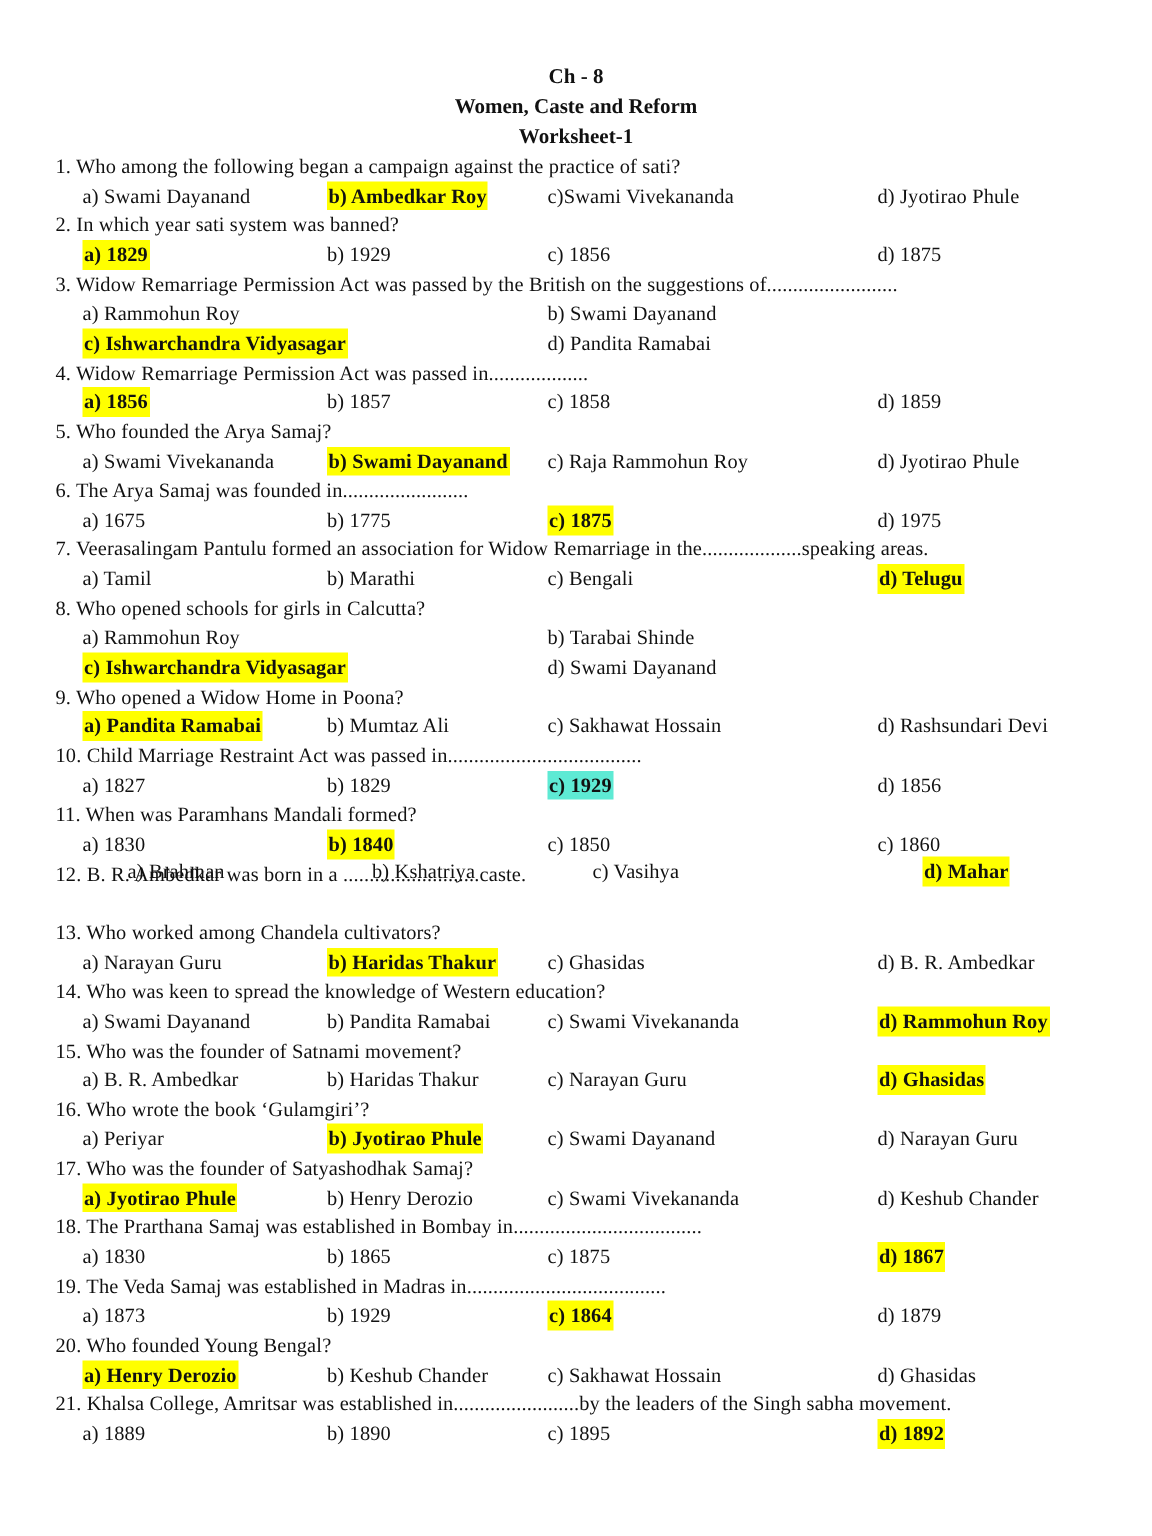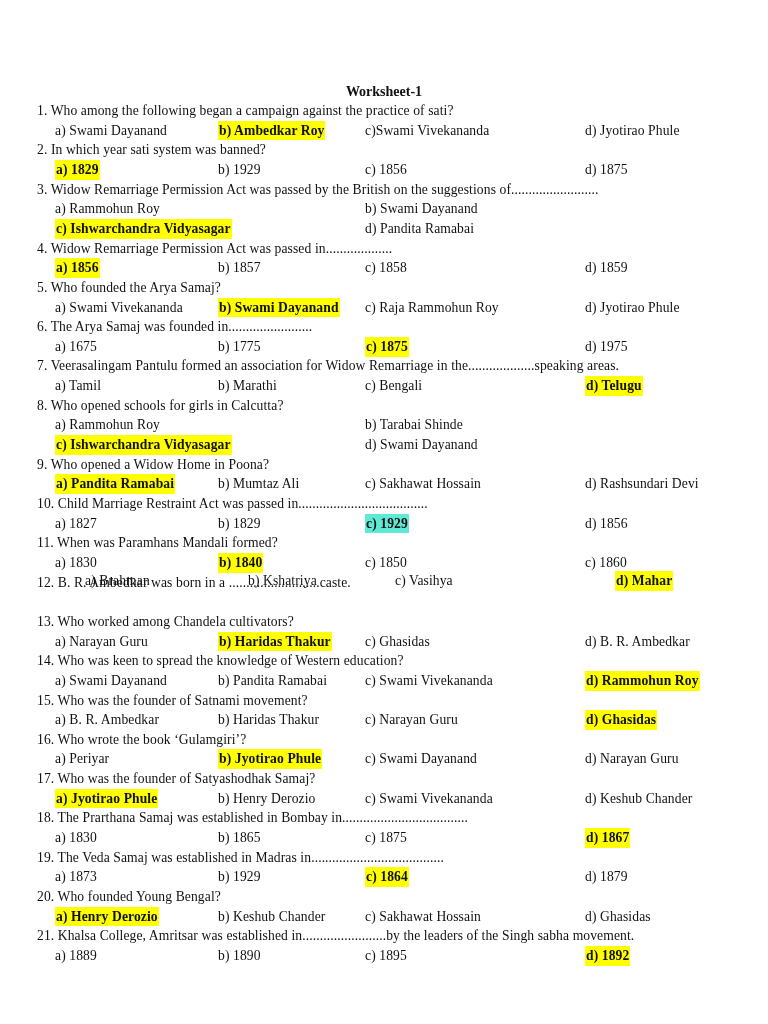--- a/index.html
+++ b/index.html
@@ -25,20 +25,22 @@
   .c3 { left: 365px; }
   .c4 { left: 585px; }
   .hl {
     background: #ffff00; font-weight: bold; padding: 0 1px;
   }
 </style>
 </head>
 <body>
 
 <div class="page">
+  <div class="title" style="top:42px">Ch - 8</div>
+  <div class="title" style="top:62px">Women, Caste and Reform</div>
   <div class="title" style="top:82px">Worksheet-1</div>
   <div id="questions">
       <div class="line" style="top: 101px;">
         <span class="q">1. Who among the following began a campaign against the practice of sati?</span>
       </div>
       <div class="line" style="top: 120.65px;">
         <span class="opt c1">a) Swami Dayanand</span>
         <span class="opt c2 hl" style="background: rgb(255, 255, 0);">b) Ambedkar Roy</span>
         <span class="opt c3">c)Swami Vivekananda</span>
         <span class="opt c4">d) Jyotirao Phule</span>

